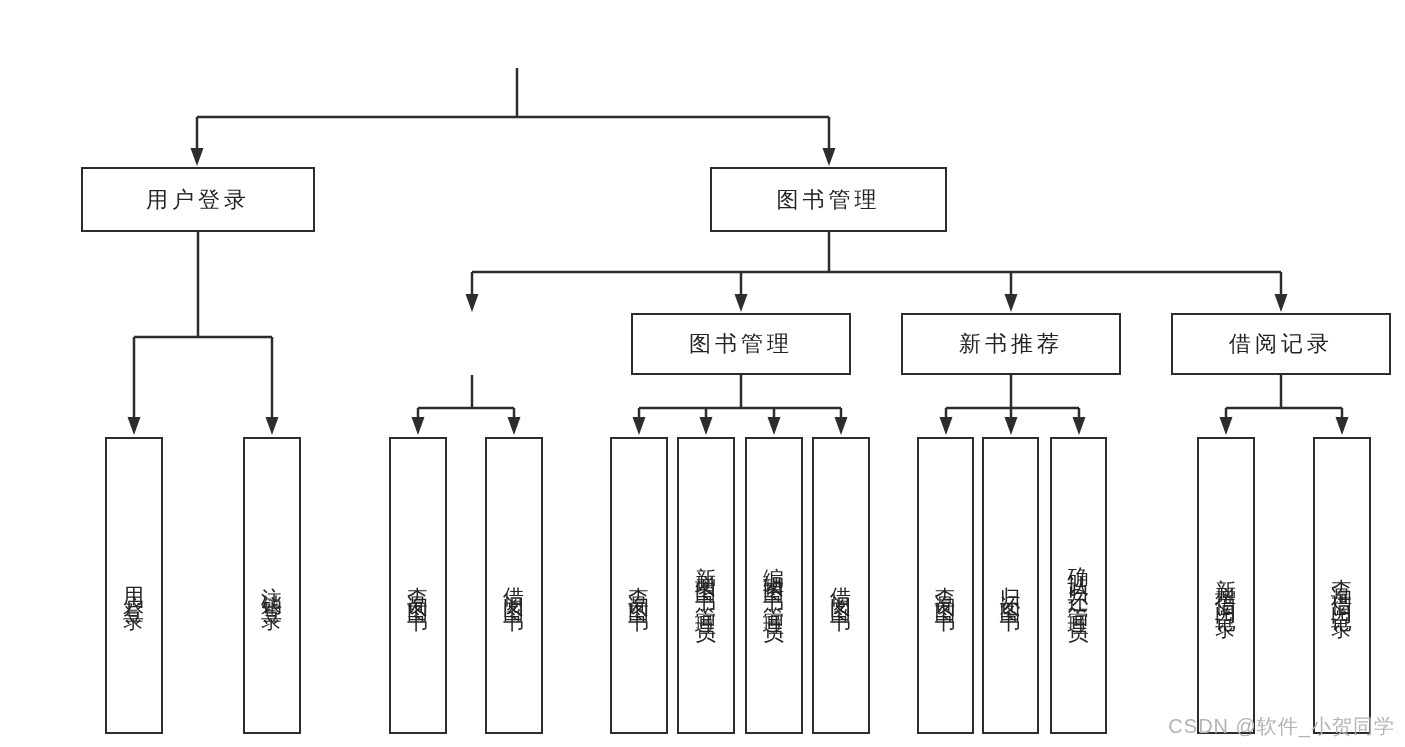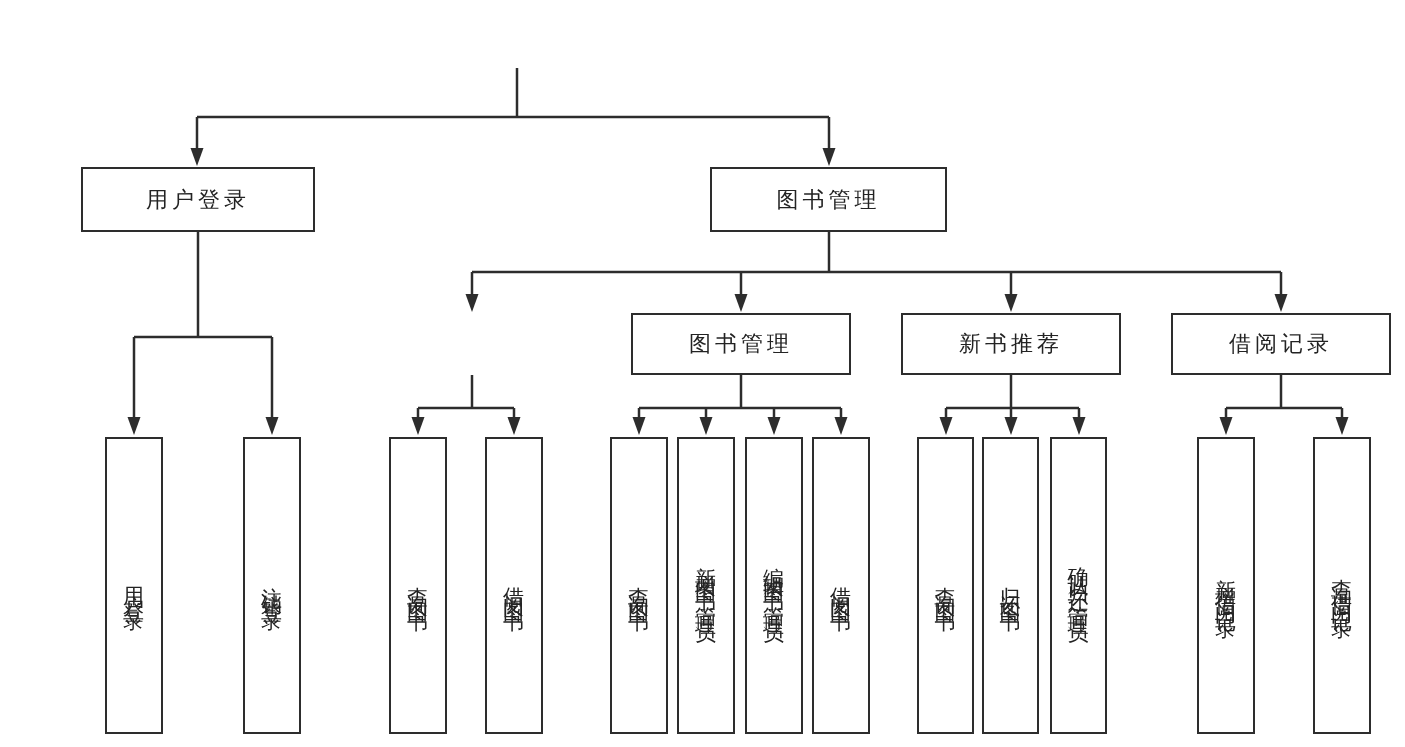--- a/index.html
+++ b/index.html
@@ -147,14 +147,15 @@
   <div class="node leaf" style="left:1050px; top:437px; width:57px; height:297px">
     <span class="lbl">确认归还（管理员）</span>
   </div>
   <div class="node leaf" style="left:1197px; top:437px; width:58px; height:297px">
     <span class="lbl">新增借阅记录</span>
   </div>
   <div class="node leaf" style="left:1313px; top:437px; width:58px; height:297px">
     <span class="lbl">查询借阅记录</span>
   </div>
 
+  <div class="watermark">CSDN @软件_小贺同学</div>
 
 </div>
 
 </body></html>

